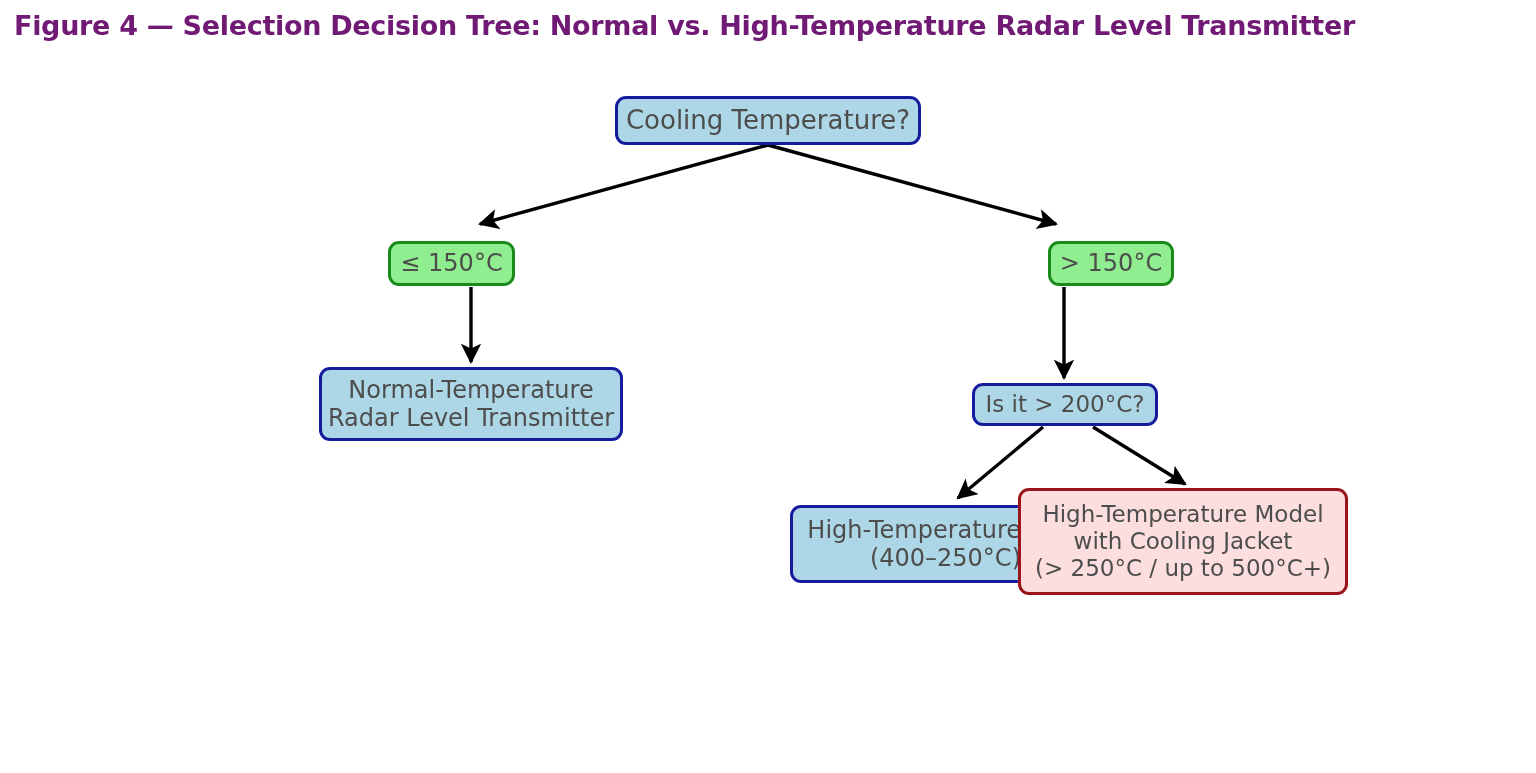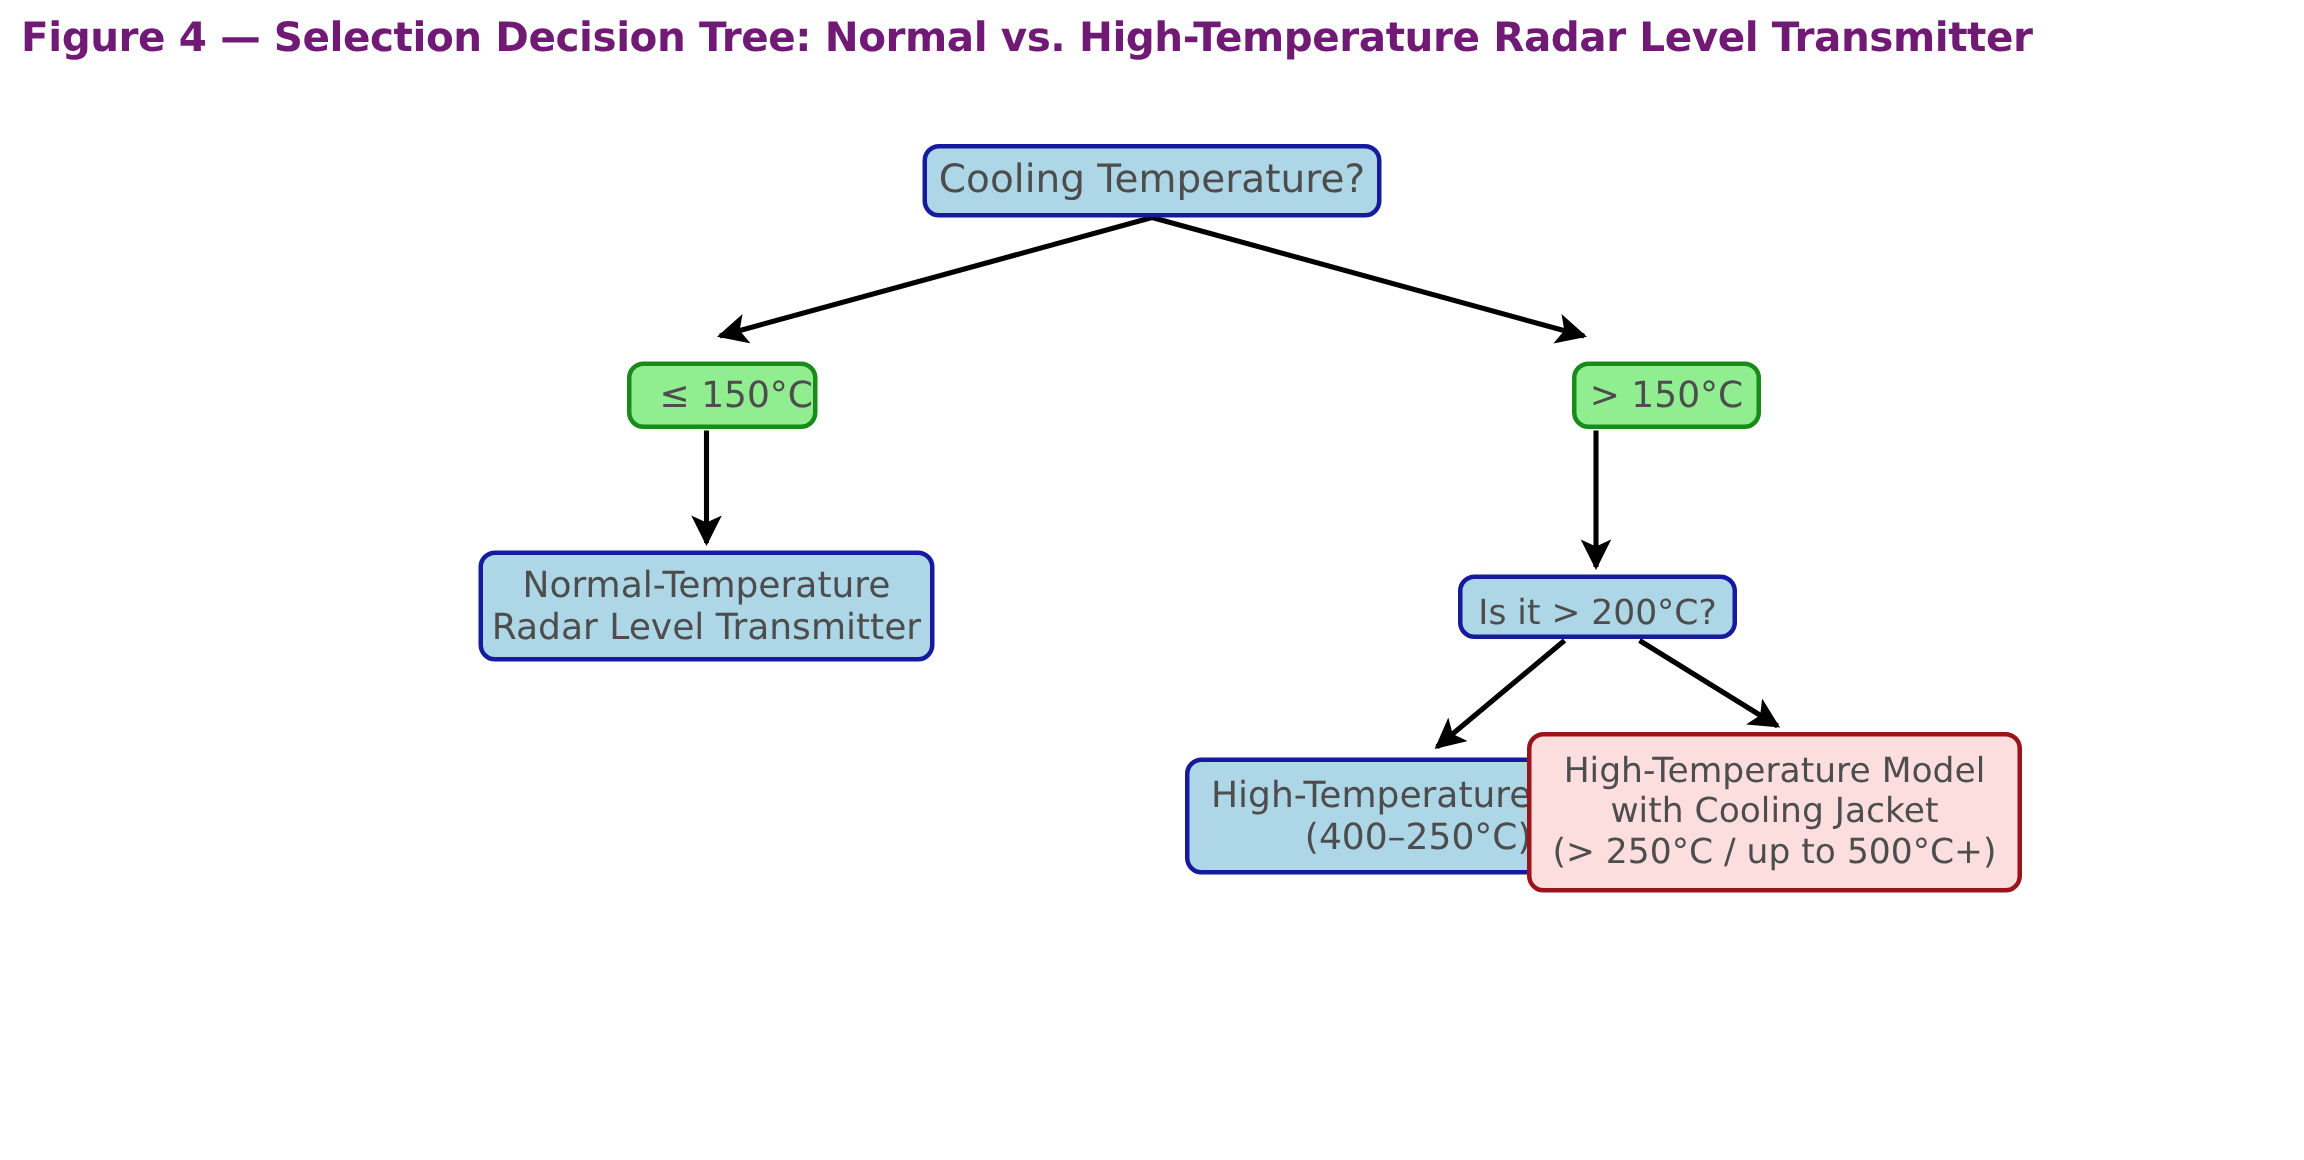--- a/index.html
+++ b/index.html
@@ -73,24 +73,24 @@
   }
   .node-outcome-pink {
     background: #fbdedd;
     border: 3px solid #99151b;
     border-radius: 11px;
     font-size: 23px;
   }
 
   
   #node-root        { left: 615px; top: 96px;  width: 306px; height: 49px; }
-  #node-left-branch { left: 418px; top: 241px; width: 127px; height: 45px; justify-content: flex-end; }
+  #node-left-branch { left: 388px; top: 241px; width: 127px; height: 45px; }
   #node-right-branch{ left: 1048px;top: 241px; width: 126px; height: 45px; }
   #node-normal      { left: 319px; top: 367px; width: 304px; height: 74px; }
-  #node-sub         { left: 972px; top: 383px; width: 186px; height: 43px; align-items: flex-end; }
+  #node-sub         { left: 972px; top: 383px; width: 186px; height: 43px; }
   #node-high-temp   { left: 790px; top: 505px; width: 240px; height: 78px; }
   #node-cooling     { left: 1018px;top: 488px; width: 330px; height: 107px; text-align: center; }
 
   #node-high-temp .node-text { width: 100%; text-align: right; padding-right: 6px; }
 </style>
 </head>
 <body>
 
 <div id="figure-title">Figure 4 — Selection Decision Tree: Normal vs. High-Temperature Radar Level Transmitter</div>
 

